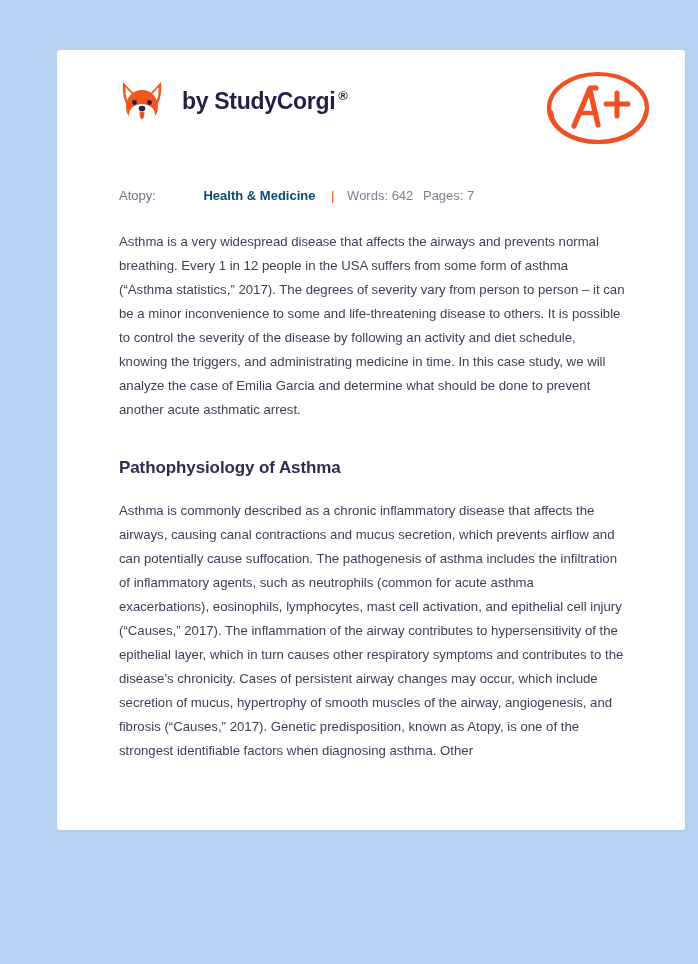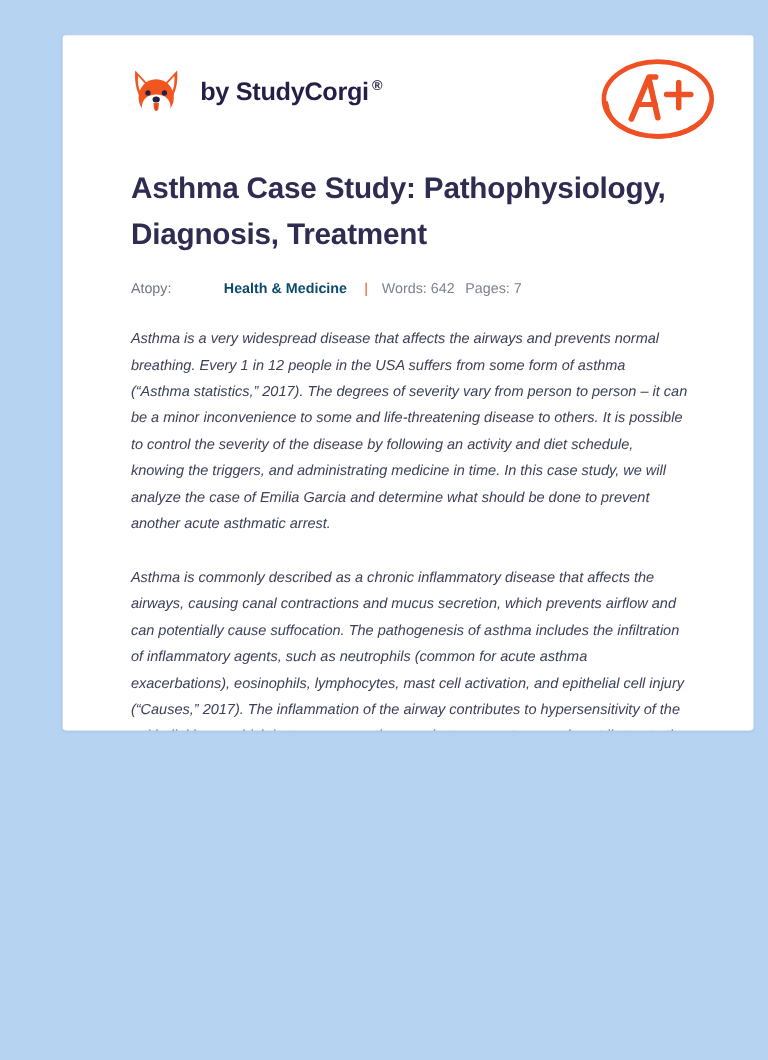--- a/index.html
+++ b/index.html
@@ -10,23 +10,23 @@
     width: 698px;
     height: 964px;
     background: #b7d3f2;
     font-family: "Liberation Sans", sans-serif;
     overflow: hidden;
   }
 
   .page-sheet {
     position: absolute;
     left: 57px;
-    top: 32px;
+    top: 50px;
     width: 628px;
-    height: 632px;
+    height: 780px;
     background: #ffffff;
     border-radius: 3px;
     box-shadow: 0 1px 3px rgba(70,100,140,0.10);
     overflow: hidden;
   }
 
   
   .doc-header {
     position: absolute;
     left: 0;
@@ -117,21 +117,20 @@
   .meta-words { color: #7c8192; margin-right: 6px; margin-top: 20px; }
   .meta-pages { color: #7c8192; }
 
   .para {
     margin: 0;
     margin-top: 25px;
     font-size: 13.2px;
     line-height: 24px;
     color: #3c4158;
     text-align: left;
-    font-style: italic;
   }
 
   .section-heading {
     margin: 0;
     margin-top: 34px;
     font-size: 17px;
     font-weight: bold;
     line-height: 24px;
     color: #2e2c50;
     letter-spacing: -0.1px;
@@ -183,30 +182,30 @@
 
         <path d="M63 36 L85 36" fill="none" stroke="#ef5124" stroke-width="5" stroke-linecap="round"></path>
         <path d="M74 25 L74 48" fill="none" stroke="#ef5124" stroke-width="5" stroke-linecap="round"></path>
       </svg>
     </div>
 
   </div>
 
   <div class="doc-body">
 
-    <h1 class="doc-title">Asthma Case Study: Pathophysiology, Diagnosis, Treatment</h1>
 
     <div class="meta-line">
       <span class="meta-label">Atopy:</span>
       <span class="meta-topic">Health &amp; Medicine</span>
       <span class="meta-sep">|</span>
       <span class="meta-words">Words: 642</span>
       <span class="meta-pages">Pages: 7</span>
     </div>
 
     <p class="para">Asthma is a very widespread disease that affects the airways and prevents normal breathing. Every 1 in 12 people in the USA suffers from some form of asthma (“Asthma statistics,” 2017). The degrees of severity vary from person to person – it can be a minor inconvenience to some and life-threatening disease to others. It is possible to control the severity of the disease by following an activity and diet schedule, knowing the triggers, and administrating medicine in time. In this case study, we will analyze the case of Emilia Garcia and determine what should be done to prevent another acute asthmatic arrest.</p>
 
+    <h2 class="section-heading">Pathophysiology of Asthma</h2>
 
     <p class="para">Asthma is commonly described as a chronic inflammatory disease that affects the airways, causing canal contractions and mucus secretion, which prevents airflow and can potentially cause suffocation. The pathogenesis of asthma includes the infiltration of inflammatory agents, such as neutrophils (common for acute asthma exacerbations), eosinophils, lymphocytes, mast cell activation, and epithelial cell injury (“Causes,” 2017). The inflammation of the airway contributes to hypersensitivity of the epithelial layer, which in turn causes other respiratory symptoms and contributes to the disease's chronicity. Cases of persistent airway changes may occur, which include secretion of mucus, hypertrophy of smooth muscles of the airway, angiogenesis, and fibrosis (“Causes,” 2017). Genetic predisposition, known as Atopy, is one of the strongest identifiable factors when diagnosing asthma. Other</p>
 
   </div>
 
 </div>
 
 </body></html>

